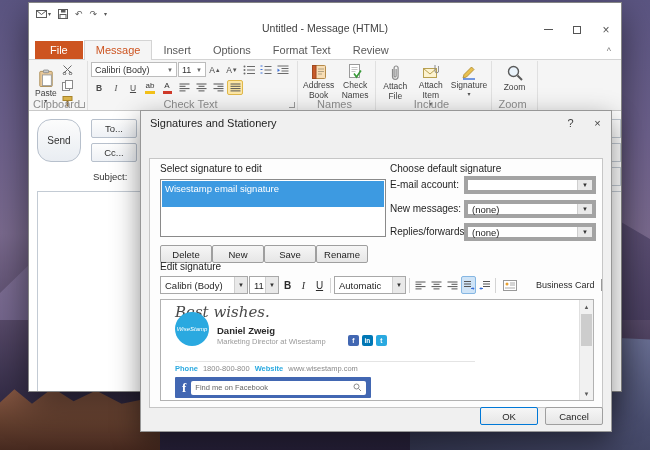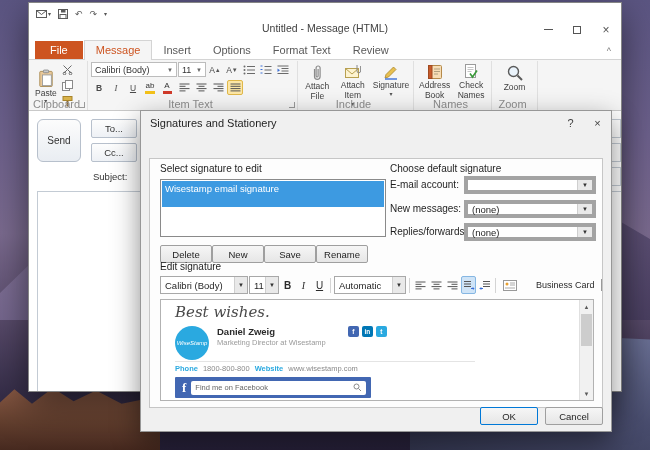--- a/index.html
+++ b/index.html
@@ -43,21 +43,21 @@
   .tiny-arrow{font-size:6px;color:#555;line-height:1}
   .tagrow{display:flex;align-items:center;gap:3px;height:13px;font-size:8.5px;color:#3f3f3f;padding:0 2px}
   .imp-high{color:#c0392b;font-weight:bold;font-size:10px;width:8px;text-align:center}
   .imp-low{color:#2e6fc0;font-weight:bold;font-size:9px;width:8px;text-align:center}
   .bt-hl{background:#fde7a6;border:1px solid #e0b84a}
   .ab-hl{display:flex;flex-direction:column;align-items:center;line-height:1;font-size:8px;color:#333}
   .bar-y{width:10px;height:3px;background:#f3c11a;margin-top:1px}
   .bar-r{width:9px;height:3px;background:#d03a2a;margin-top:1px}
   
   .compose{position:absolute;left:0;right:0;top:108px;bottom:0;background:#fff}
-  .send-btn{position:absolute;left:8px;top:8px;width:44px;height:43px;background:linear-gradient(#fcfcfc,#e9edf2);border:1px solid #b7c0cc;border-radius:6px;display:flex;align-items:center;justify-content:center;font-size:10px;color:#333}
+  .send-btn{position:absolute;left:8px;top:8px;width:44px;height:43px;background:linear-gradient(#fcfcfc,#e9edf2);border:1px solid #b7c0cc;border-radius:14px;display:flex;align-items:center;justify-content:center;font-size:10px;color:#333}
   .frow{position:absolute;left:62px;right:0;display:flex;align-items:center}
   .addr-btn{width:46px;height:19px;background:linear-gradient(#fdfdfd,#eef1f5);border:1px solid #b7c0cc;border-radius:2px;font-size:9.5px;color:#333;display:flex;align-items:center;justify-content:center}
   .subject-label{width:46px;font-size:9.5px;color:#333;padding-left:2px}
   .finput{flex:1;height:19px;margin-left:6px;border:1px solid #c3cbd4;background:#fff;font-size:10px;padding:0 4px;font-family:inherit;outline:none}
   .body-area{position:absolute;left:8px;right:0;top:80px;bottom:0;border:1px solid #c3cbd4;border-right:none;border-bottom:none;background:#fff}
   
   .dialog{position:absolute;left:140px;top:110px;width:472px;height:322px;background:#f0f0f0;border:1px solid #979797;box-shadow:0 10px 26px rgba(0,0,0,.45);z-index:10}
   .dtitle{height:24px;display:flex;align-items:center;padding-left:9px}
   .dtitle-text{font-size:11px;color:#1f1f1f}
   .dctrl{margin-left:auto;display:flex;height:100%}
@@ -84,21 +84,21 @@
   .vsep{width:1px;height:15px;background:#d4d4d4;margin:0 2px;flex:none}
   .bc-btn{display:flex;align-items:center;gap:19px;height:18px;font-size:9px;color:#2a2a2a;padding:0 4px;flex:none}
   .ringwrap{position:relative}
   .ring{position:absolute;inset:-3px;border:2px solid #e33022;border-radius:4px;pointer-events:none}
   .preview{position:absolute;left:10px;right:8px;top:140px;height:102px;background:#fff;border:1px solid #b2b2b2}
   .pv-scroll{position:absolute;right:0;top:0;bottom:0;width:14px;background:#f1f1f1;border-left:1px solid #e0e0e0}
   .pvb{height:13px;display:flex;align-items:center;justify-content:center;font-size:6px;color:#5a5a5a}
   .pvb.dn{position:absolute;bottom:0;left:0;right:0}
   .pv-thumb{position:absolute;left:1px;right:1px;top:14px;height:32px;background:#cdcdcd}
   .greeting{position:absolute;left:14px;top:3px;font-family:"DejaVu Serif",serif;font-style:italic;font-size:15px;color:#4a4a4a}
-  .sigrow{position:absolute;left:14px;top:26px;display:flex;align-items:flex-start}
+  .sigrow{position:absolute;left:14px;top:12px;display:flex;align-items:flex-end}
   .logo{width:34px;height:34px;border-radius:50%;background:#2aa9e0;color:#fff;display:flex;align-items:center;justify-content:center;font-size:6px;font-style:italic}
   .sigtext{margin-left:8px}
   .sname{font-size:9.5px;font-weight:bold;color:#2b2b2b}
   .srole{font-size:7.5px;color:#9a9a9a;margin-top:1px}
   .socials{display:flex;gap:3px;margin-left:22px}
   .soc{width:11px;height:11px;border-radius:2px;color:#fff;font-size:6.5px;font-weight:bold;display:flex;align-items:center;justify-content:center}
   .divider{position:absolute;left:14px;top:61px;width:300px;border-top:1px solid #e4e4e4}
   .contact{position:absolute;left:14px;top:64px;display:flex;gap:5px;font-size:7.5px;color:#8a8a8a;align-items:baseline}
   .claccent{color:#2aa9e0;font-weight:bold}
   .fbbar{position:absolute;left:14px;top:77px;width:196px;height:21px;background:#4267b2;display:flex;align-items:center;padding:0 5px;border-radius:1px}
@@ -269,51 +269,22 @@
             <svg width="11" height="9">
               <path d="M0.5 1 h10 M4.5 3.3 h6 M0.5 5.6 h10 M4.5 7.9 h6" stroke="#555"></path>
             </svg>
           </span>
         <span class="rsm bt-hl">
             <svg width="11" height="9">
               <path d="M0.5 1 h10 M0.5 3.3 h10 M0.5 5.6 h10 M0.5 7.9 h10" stroke="#555"></path>
             </svg>
           </span>
       </div>
-      <span class="glabel">Item Text</span>
+      <span class="glabel">Check Text</span>
       <span class="launcher"></span>
-    </div>
-
-    <div class="rgroup" style="width:116px">
-      <div class="rrow" style="gap:2px;align-items:flex-start">
-        <div class="rbig" style="width:34px">
-          <svg width="14" height="17">
-              <path d="M4.5 5 v7.5 a2.8 2.8 0 0 0 5.6 0 V4 a2 2 0 0 0 -4 0 v8 a1 1 0 0 0 2 0 V5" fill="none" stroke="#8a8a8a" stroke-width="1.2"></path>
-            </svg>
-          <span>Attach File</span>
-        </div>
-        <div class="rbig" style="width:36px">
-          <svg width="16" height="16">
-              <rect x="0.5" y="4.5" width="13" height="9" fill="#fdf3d0" stroke="#b8a050"></rect>
-              <path d="M0.5 4.5 7 10 13.5 4.5" fill="none" stroke="#b8a050"></path>
-              <path d="M12 1 v6 a1.8 1.8 0 0 0 3.6 0 V2" fill="none" stroke="#8a8a8a"></path>
-            </svg>
-          <span>Attach Item</span>
-          <span class="tiny-arrow">▾</span>
-        </div>
-        <div class="rbig" style="width:38px">
-          <svg width="18" height="16">
-              <path d="M4 10.5 11.5 3 l2.5 2.5 -7.5 7.5 -3.5 1 z" fill="#e8c050" stroke="#a8842a" stroke-width="0.8"></path>
-              <path d="M3 15 h12" stroke="#3a6fd8" stroke-width="1.4"></path>
-            </svg>
-          <span>Signature</span>
-          <span class="tiny-arrow">▾</span>
-        </div>
-      </div>
-      <span class="glabel">Include</span>
     </div>
 
     <div class="rgroup" style="width:78px">
       <div class="rrow" style="gap:2px;align-items:flex-start">
         <div class="rbig" style="width:36px">
           <svg width="18" height="16">
               <rect x="2.5" y="1.5" width="13" height="13" rx="1" fill="#f7ddb5" stroke="#b58a4a"></rect>
               <rect x="2.5" y="1.5" width="3.5" height="13" fill="#c75a2a" stroke="#a04a20"></rect>
               <path d="M8 5 h6 M8 7.5 h6 M8 10 h4" stroke="#b0a080"></path>
             </svg>
@@ -324,20 +295,49 @@
               <rect x="3.5" y="0.5" width="10" height="13" fill="#fff" stroke="#9a9a9a"></rect>
               <path d="M5.5 3.5 h6 M5.5 5.5 h6 M5.5 7.5 h4" stroke="#c5c5c5"></path>
               <path d="M8 9.5 l2.5 3.5 4.5 -6.5" fill="none" stroke="#3a9a3a" stroke-width="1.6"></path>
             </svg>
           <span>Check Names</span>
         </div>
       </div>
       <span class="glabel">Names</span>
     </div>
 
+    <div class="rgroup" style="width:116px">
+      <div class="rrow" style="gap:2px;align-items:flex-start">
+        <div class="rbig" style="width:34px">
+          <svg width="14" height="17">
+              <path d="M4.5 5 v7.5 a2.8 2.8 0 0 0 5.6 0 V4 a2 2 0 0 0 -4 0 v8 a1 1 0 0 0 2 0 V5" fill="none" stroke="#8a8a8a" stroke-width="1.2"></path>
+            </svg>
+          <span>Attach File</span>
+        </div>
+        <div class="rbig" style="width:36px">
+          <svg width="16" height="16">
+              <rect x="0.5" y="4.5" width="13" height="9" fill="#fdf3d0" stroke="#b8a050"></rect>
+              <path d="M0.5 4.5 7 10 13.5 4.5" fill="none" stroke="#b8a050"></path>
+              <path d="M12 1 v6 a1.8 1.8 0 0 0 3.6 0 V2" fill="none" stroke="#8a8a8a"></path>
+            </svg>
+          <span>Attach Item</span>
+          <span class="tiny-arrow">▾</span>
+        </div>
+        <div class="rbig" style="width:38px">
+          <svg width="18" height="16">
+              <path d="M4 10.5 11.5 3 l2.5 2.5 -7.5 7.5 -3.5 1 z" fill="#e8c050" stroke="#a8842a" stroke-width="0.8"></path>
+              <path d="M3 15 h12" stroke="#3a6fd8" stroke-width="1.4"></path>
+            </svg>
+          <span>Signature</span>
+          <span class="tiny-arrow">▾</span>
+        </div>
+      </div>
+      <span class="glabel">Include</span>
+    </div>
+
 
     <div class="rgroup" style="width:46px">
       <div class="rbig">
         <svg width="20" height="18">
             <circle cx="8.5" cy="7.5" r="5" f="" fill="#eaf3fb" stroke="#5a5a5a" stroke-width="1.4"></circle>
             <path d="M12.5 11.5 17 16" stroke="#5a5a5a" stroke-width="2"></path>
           </svg>
         <span>Zoom</span>
       </div>
       <span class="glabel">Zoom</span>

